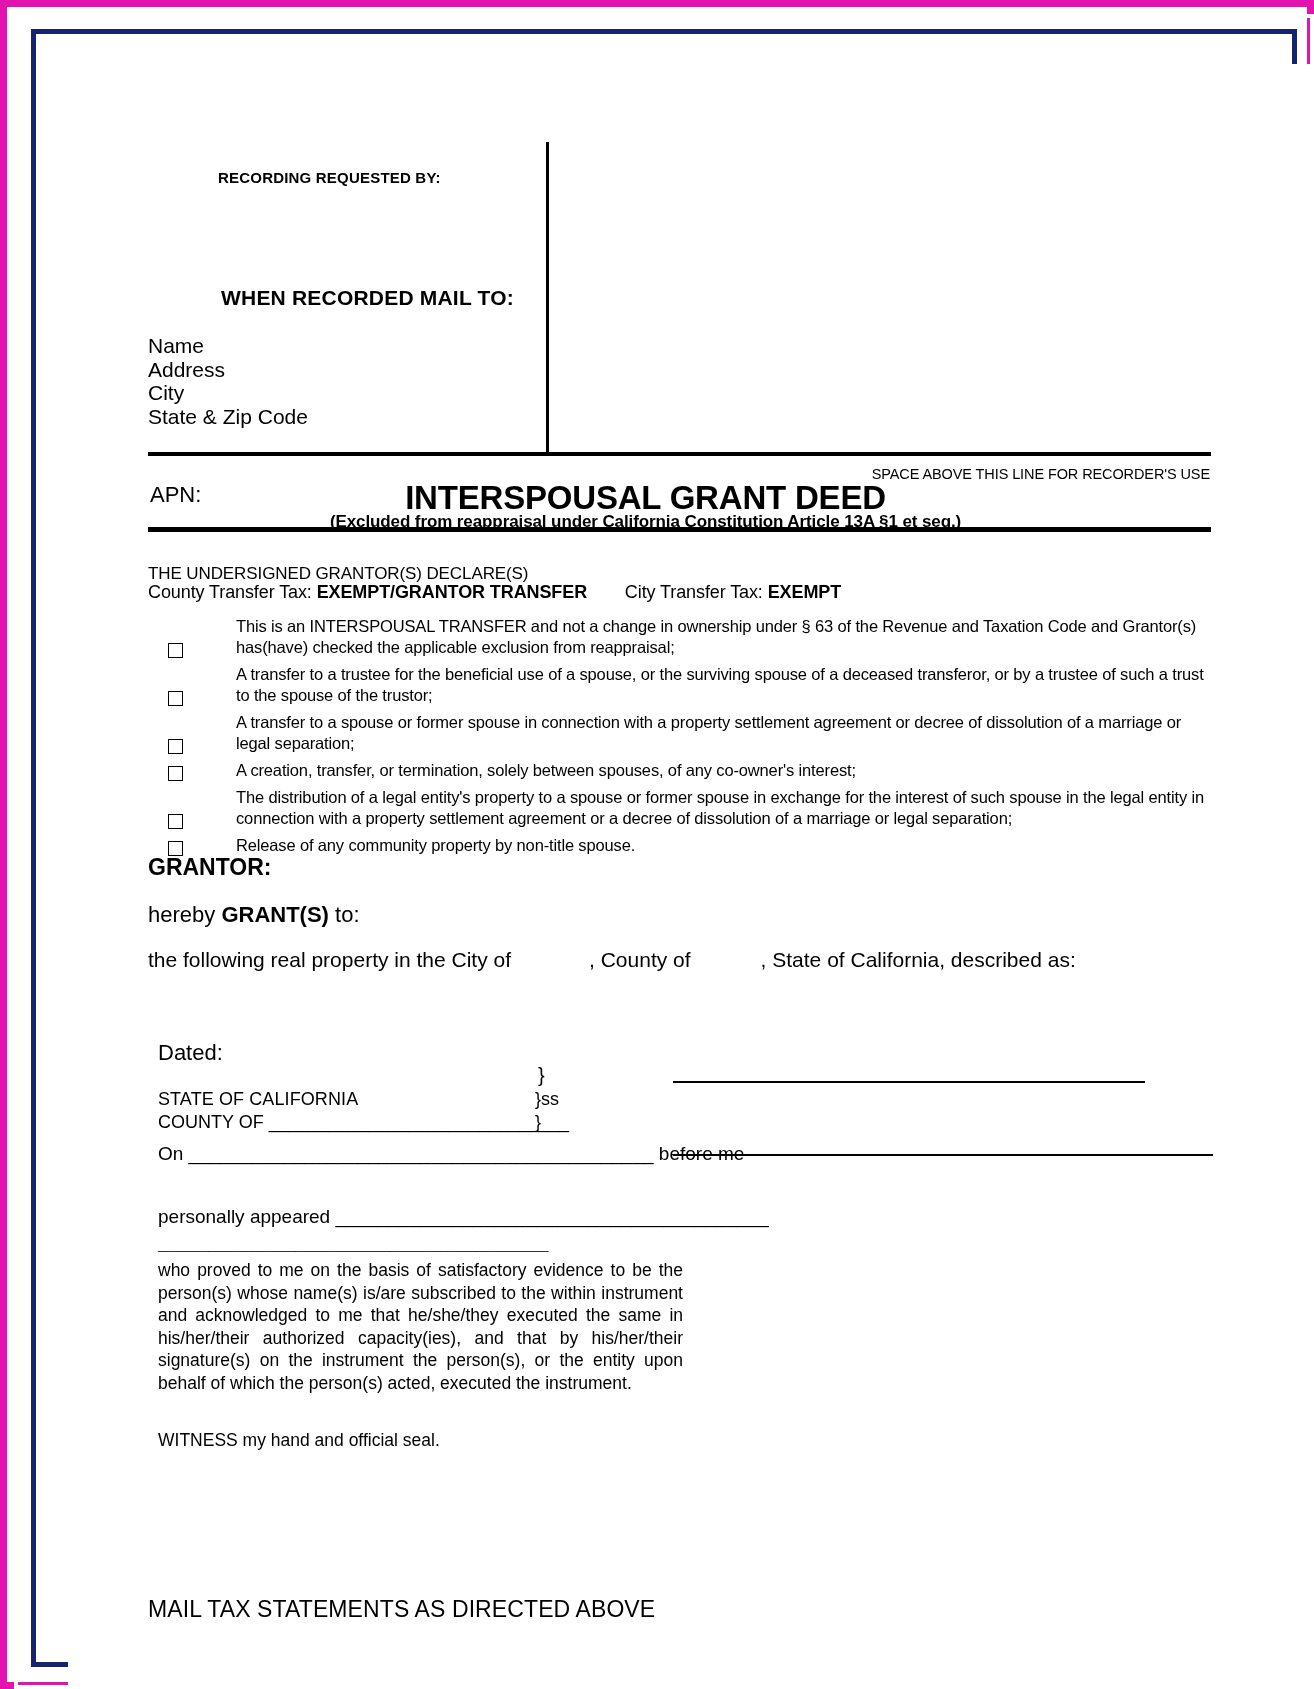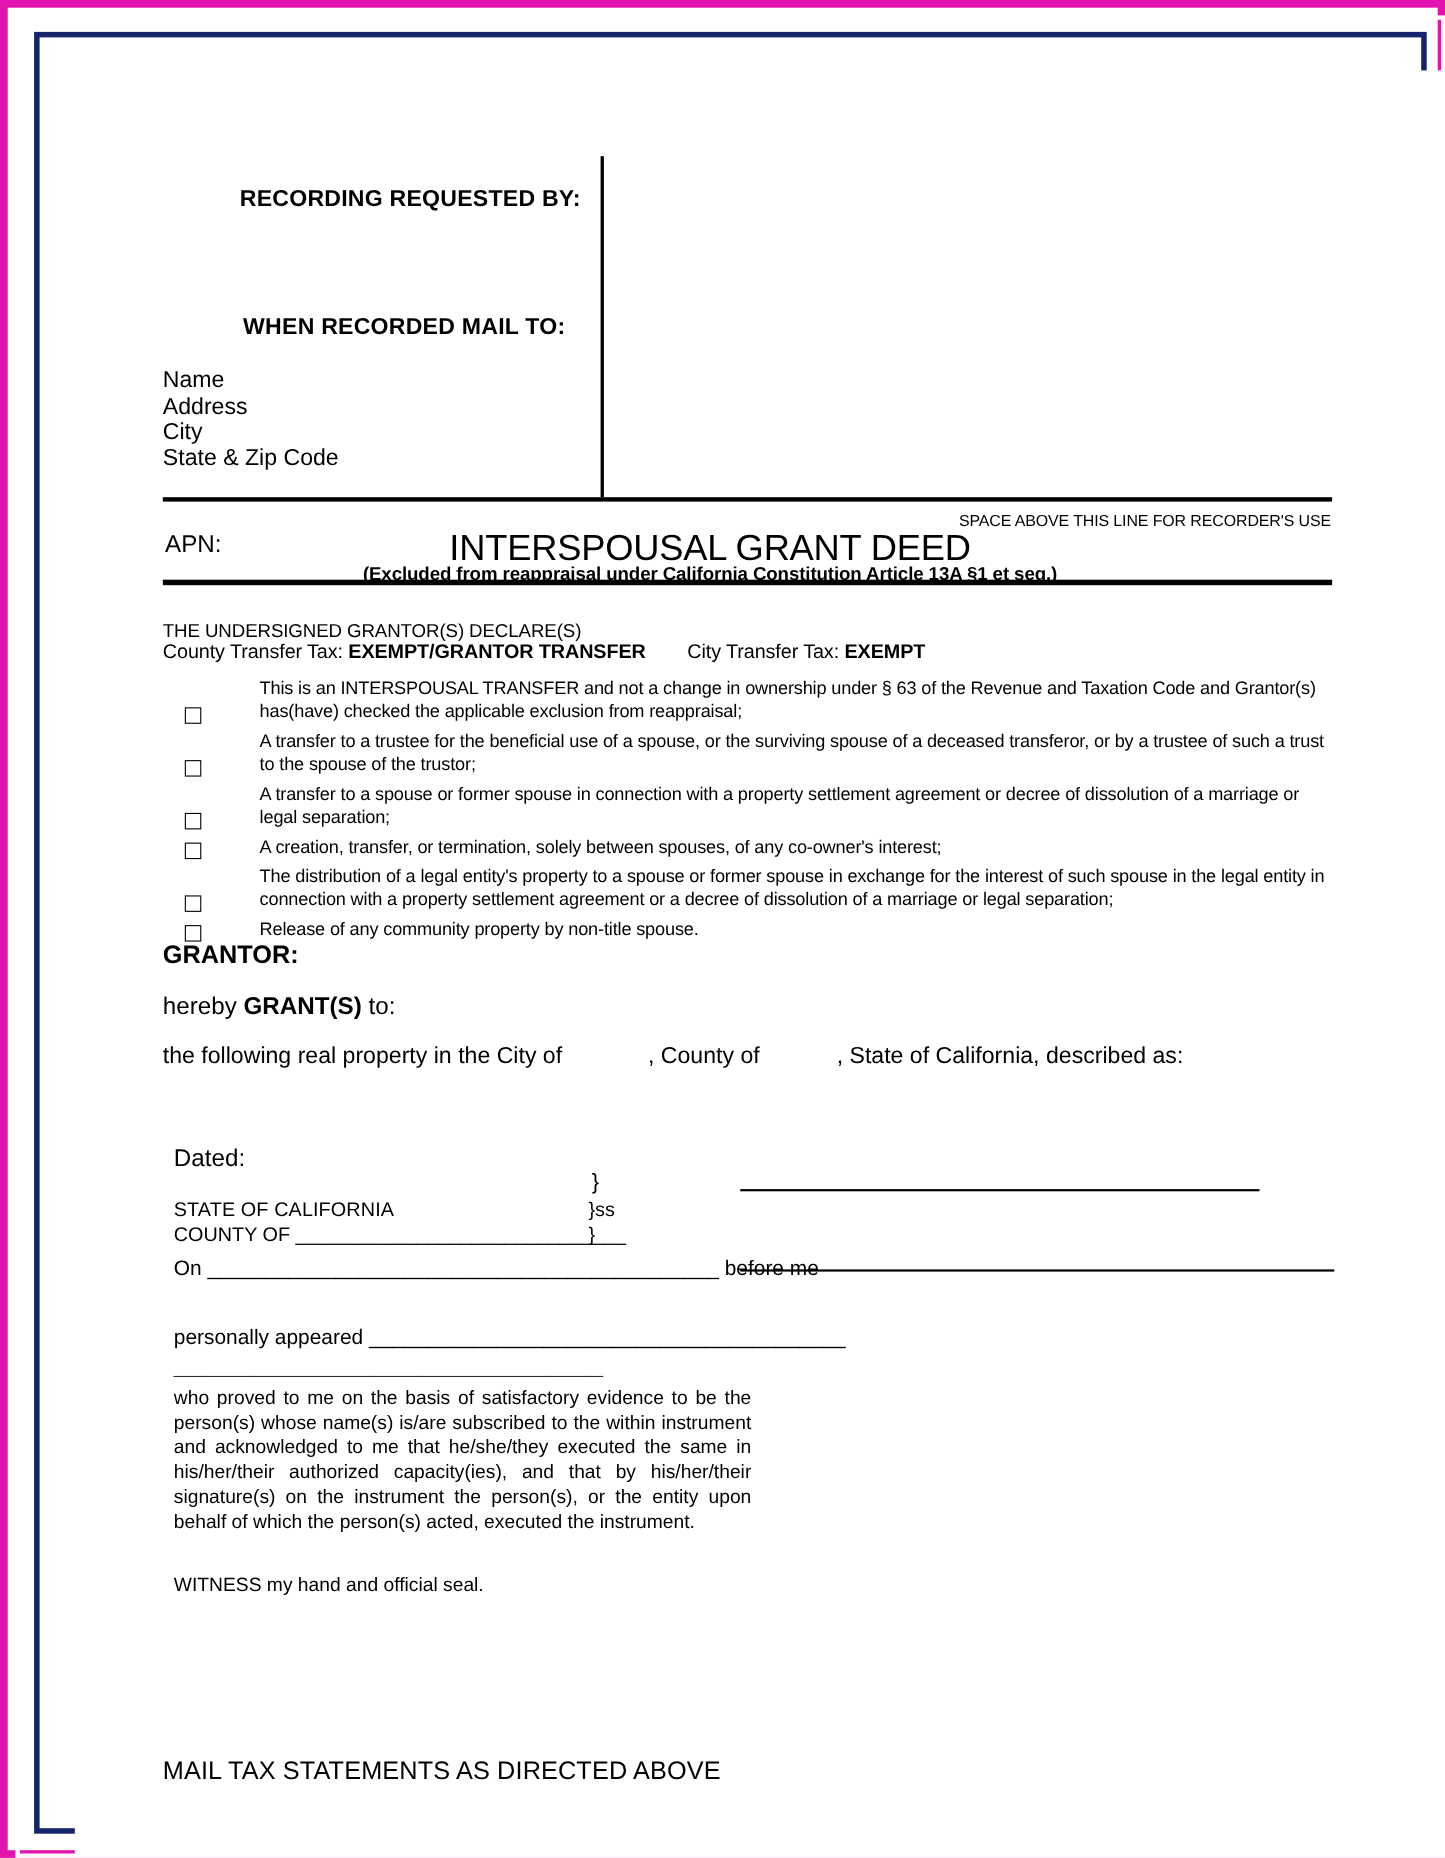--- a/index.html
+++ b/index.html
@@ -59,21 +59,21 @@
   
   .hdr-divider {
     position: absolute;
     left: 478px; top: 78px;
     width: 3px; height: 310px;
     background: #000;
   }
   .rec-req {
     position: absolute;
     left: 150px; top: 105px;
-    font-size: 21px;
+    font-size: 15px;
     font-weight: bold;
     letter-spacing: .2px;
   }
   .when-rec {
     position: absolute;
     left: 153px; top: 222px;
     font-size: 21px;
     font-weight: bold;
     letter-spacing: .2px;
   }
@@ -110,21 +110,21 @@
     position: absolute;
     left: 82px; top: 418px;
     font-size: 22px;
   }
   .deed-title {
     position: absolute;
     left: 0; top: 415px;
     width: 1155px;
     text-align: center;
     font-size: 33px;
-    font-weight: normal;
+    font-weight: bold;
     letter-spacing: -0.2px;
   }
   .deed-sub {
     position: absolute;
     left: 0; top: 448px;
     width: 1155px;
     text-align: center;
     font-size: 17px;
     font-weight: bold;
     letter-spacing: -0.1px;

